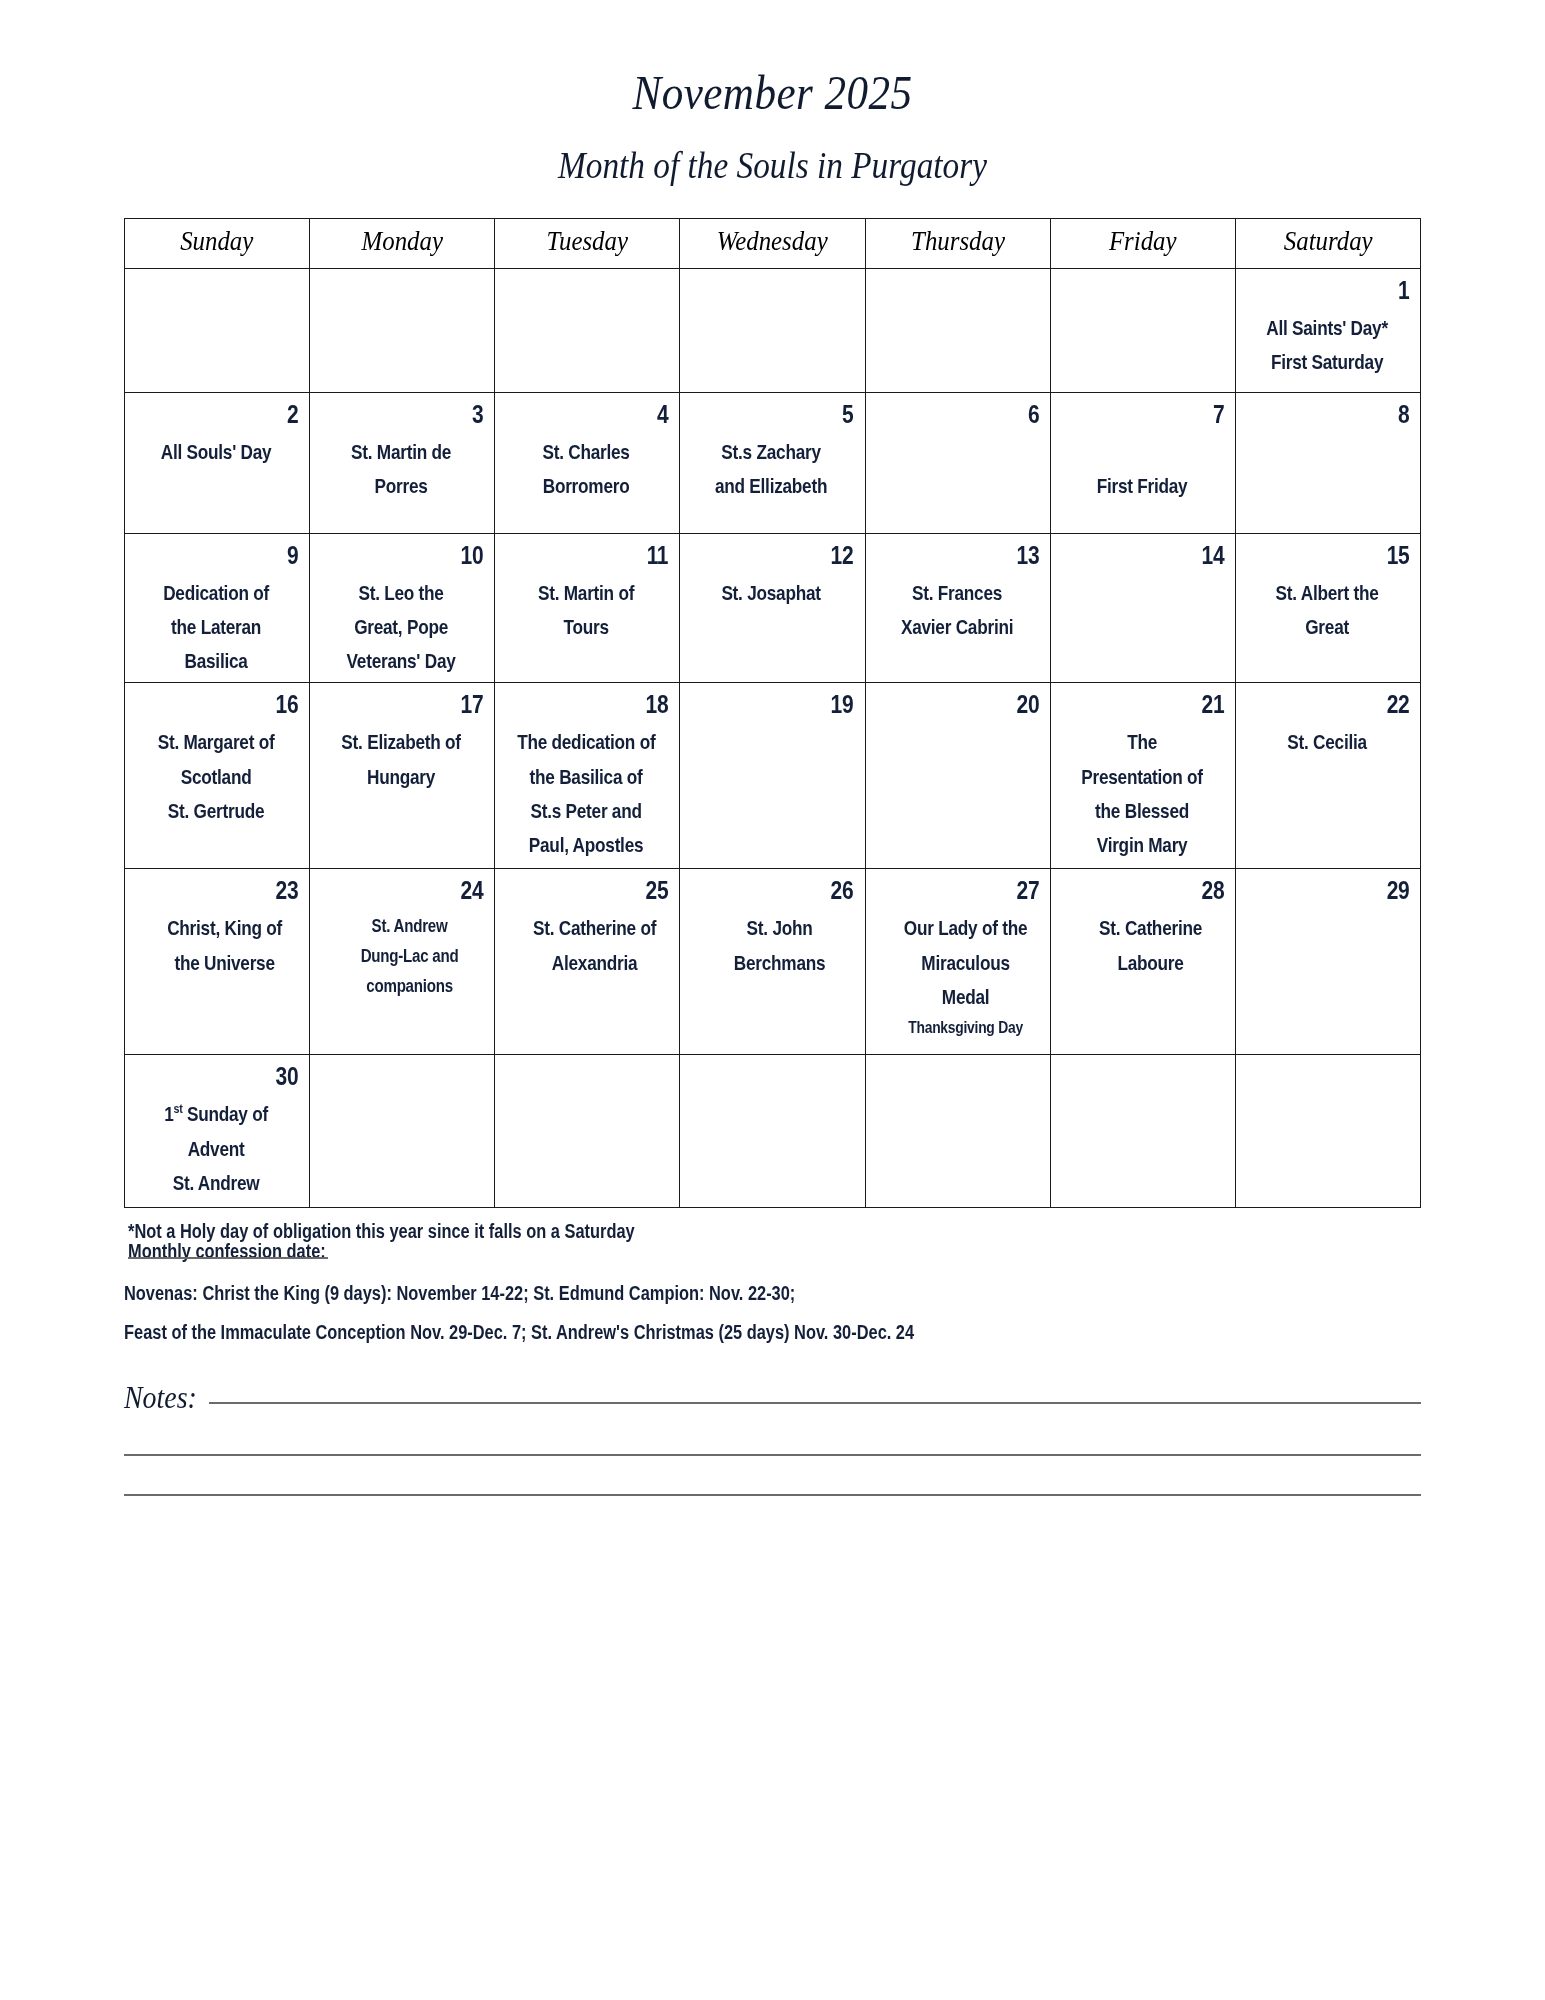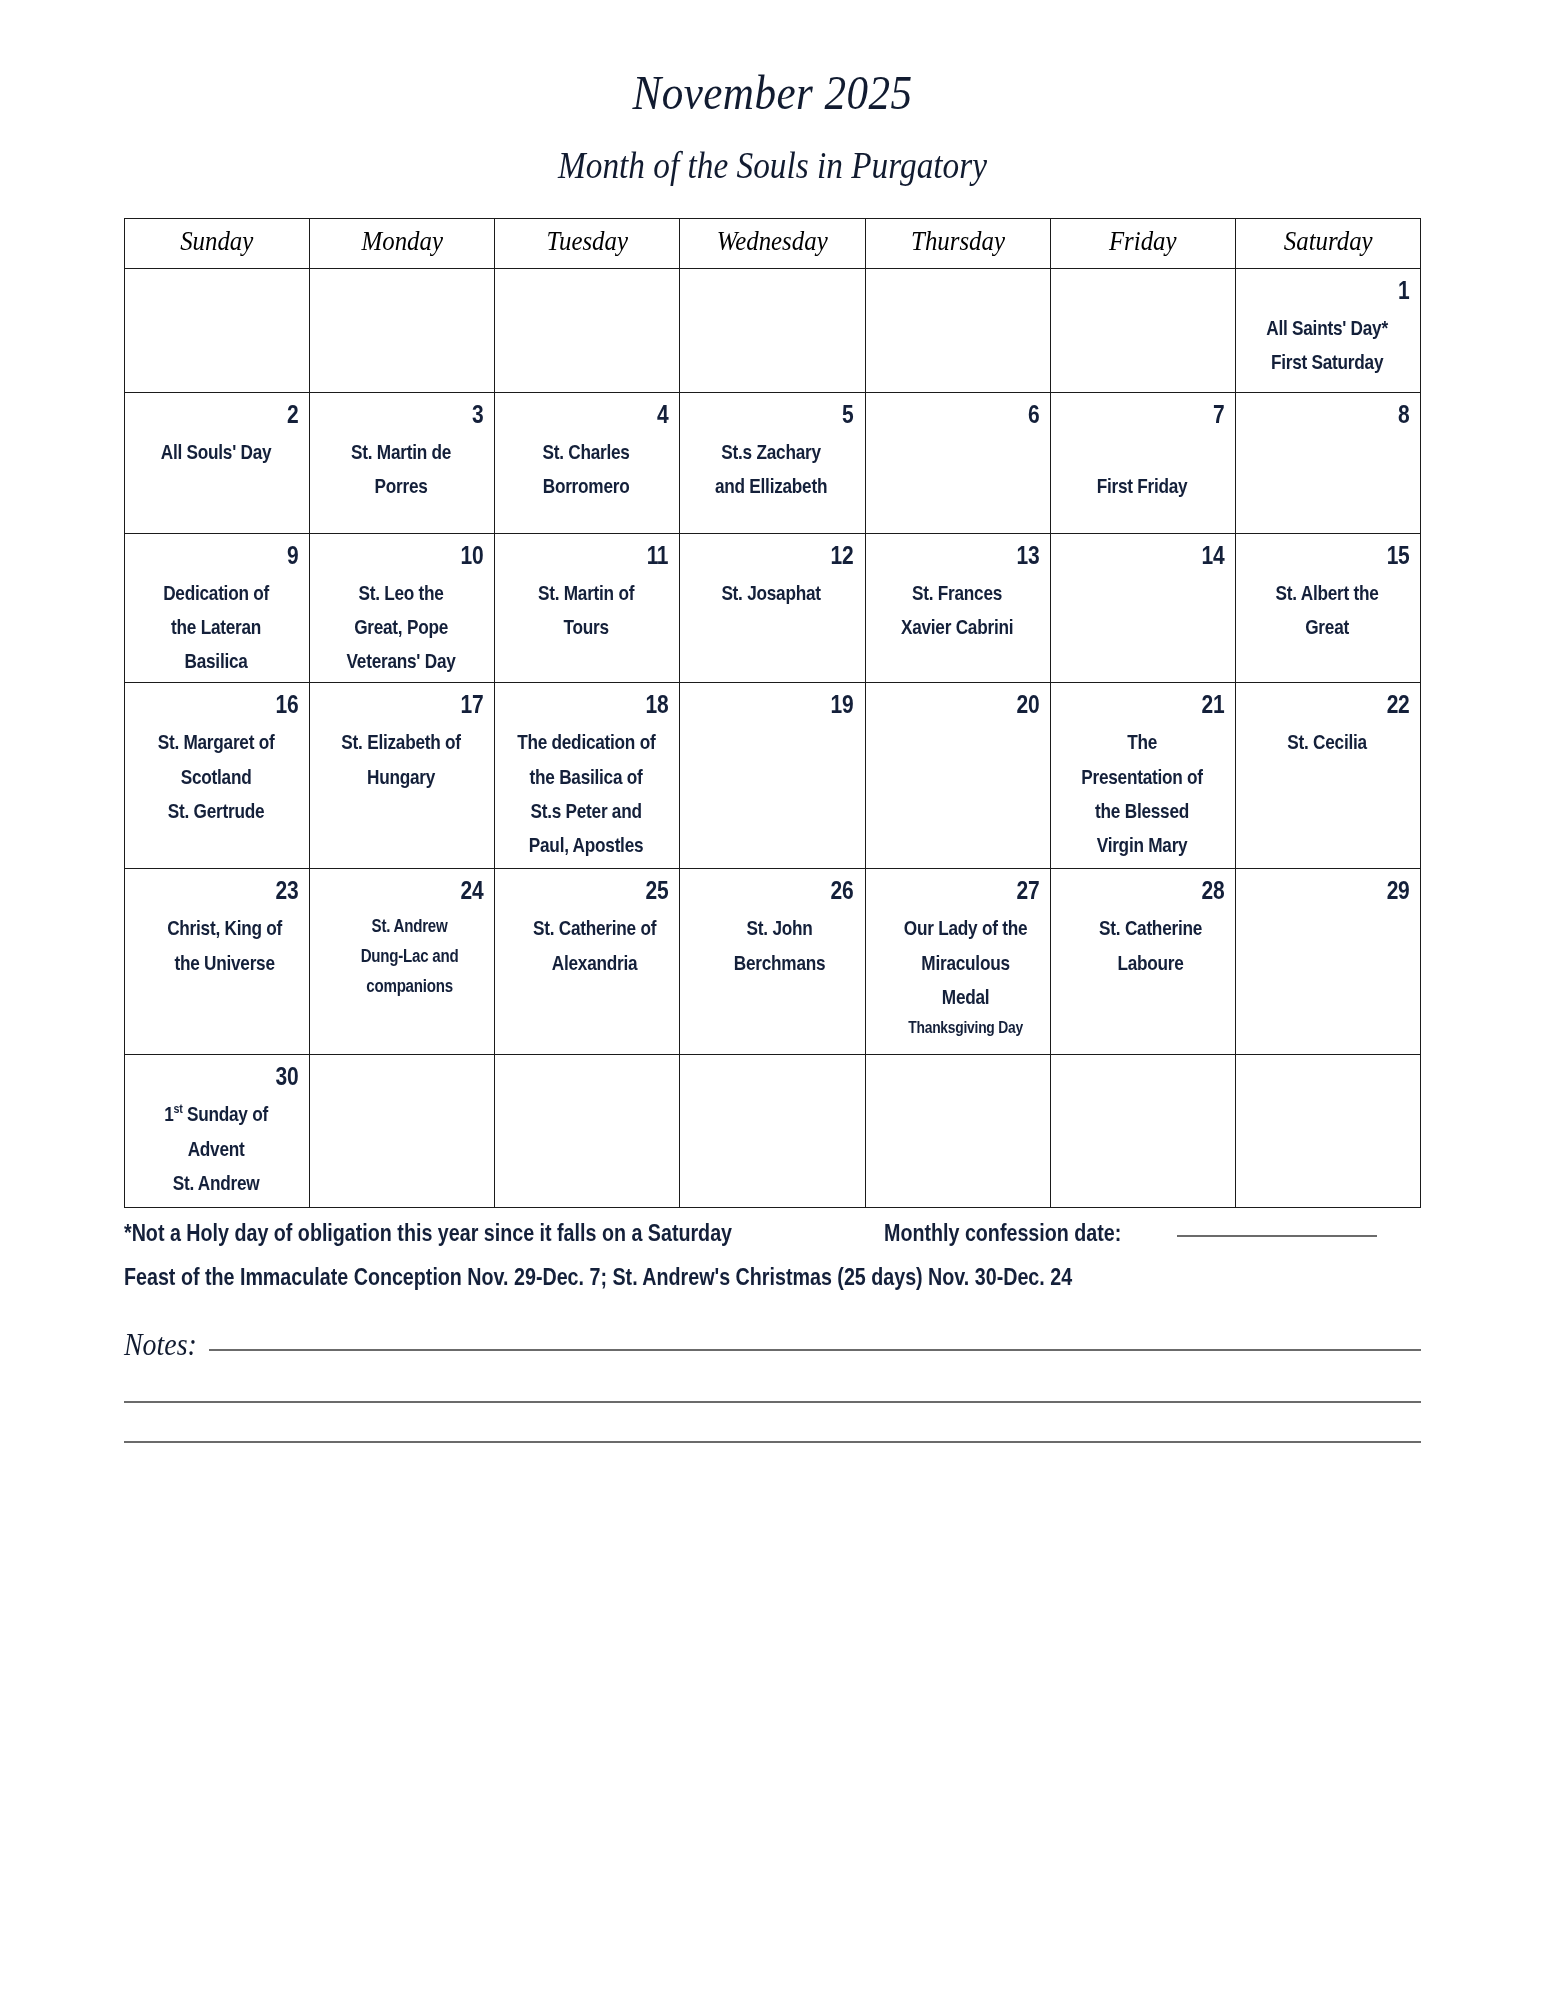--- a/index.html
+++ b/index.html
@@ -126,24 +126,25 @@
   .footer {
     width: 1297px;
     margin: 13px auto 0 auto;
     font-family: "Liberation Sans", sans-serif;
     font-weight: bold;
     color: #14203a;
   }
   .fline {
     display: flex;
     align-items: baseline;
-    font-size: 24px;
+    font-size: 20px;
     line-height: 1.0;
     margin-bottom: 20px;
     white-space: nowrap;
+    flex-direction: column;
   }
   .ftext { transform: scaleX(0.82); transform-origin: left center; display:inline-block; }
   .fnote1 { width: 760px; }
   .conf-label { transform: scaleX(0.82); transform-origin: left center; display:inline-block; }
   .rule {
     flex: 1;
     border-bottom: 2.5px solid #6b6b6b;
     margin-left: 4px;
     position: relative;
     top: -4px;
@@ -528,20 +529,23 @@
   </div>
 
   <div class="footer">
 
     <div class="fline">
       <span class="ftext fnote1">*Not a Holy day of obligation this year since it falls on a Saturday</span>
       <span class="conf-label">Monthly confession date:</span>
       <span class="rule short"></span>
     </div>
 
+    <div class="fline tight">
+      <span class="ftext">Novenas: Christ the King (9 days): November 14-22; St. Edmund Campion: Nov. 22-30;</span>
+    </div>
 
     <div class="fline tight">
       <span class="ftext">Feast of the Immaculate Conception Nov. 29-Dec. 7;  St. Andrew's Christmas (25 days) Nov. 30-Dec. 24</span>
     </div>
 
 
     <div class="notes-row">
       <span class="notes-label">Notes:</span>
       <span class="rule"></span>
     </div>

